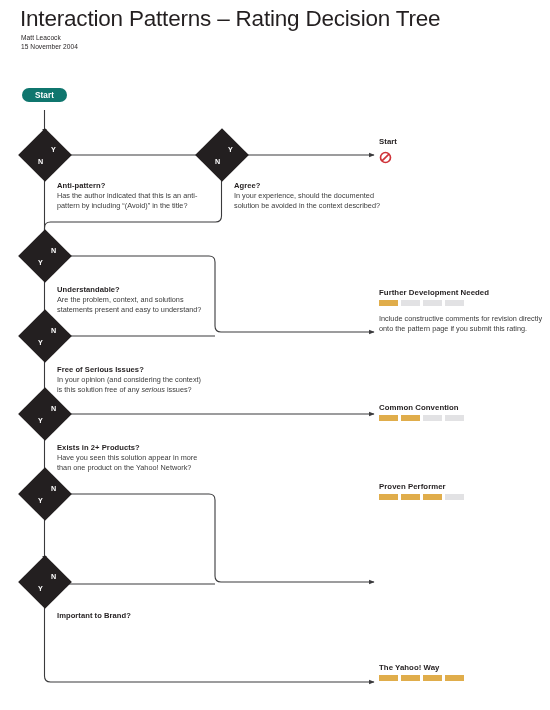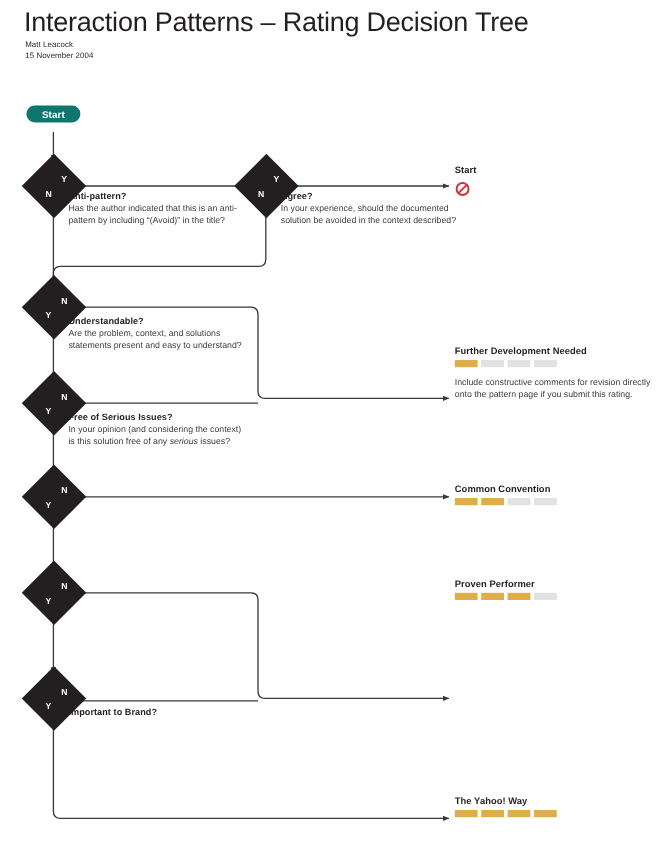--- a/index.html
+++ b/index.html
@@ -83,20 +83,21 @@
     font-size: 7.2px;
     font-weight: bold;
     color: #ffffff;
     line-height: 1;
   }
 
   
   .qblock {
     position: absolute;
     width: 150px;
+    margin-top: 22px;
   }
   .qtitle {
     font-size: 7.6px;
     font-weight: bold;
     color: #231f20;
     margin: 0 0 1px 0;
     letter-spacing: 0.05px;
   }
   .qbody {
     font-size: 7.3px;
@@ -243,20 +244,24 @@
   <div class="dlabel" style="left:51px; top:327px;">N</div>
   <div class="dlabel" style="left:38px; top:339px;">Y</div>
   <div class="qblock" style="left:57px; top:343px;">
     <p class="qtitle">Free of Serious Issues?</p>
     <p class="qbody"><span>In your opinion (and considering the context) is this solution free of any </span><i>serious</i><span> issues?</span></p>
   </div>
 
   <div class="diamond" style="left:25.5px; top:395px;"></div>
   <div class="dlabel" style="left:51px; top:405px;">N</div>
   <div class="dlabel" style="left:38px; top:417px;">Y</div>
+  <div class="qblock" style="left:57px; top:421px;">
+    <p class="qtitle">Exists in 2+ Products?</p>
+    <p class="qbody">Have you seen this solution appear in more than one product on the Yahoo! Network?</p>
+  </div>
 
   <div class="outcome" style="left:379px; top:403px;">
     <p class="otitle">Common Convention</p>
     <div class="bars">
         <span class="bar on"></span>
         <span class="bar on"></span>
         <span class="bar off"></span>
         <span class="bar off"></span>
       </div>
   </div>

